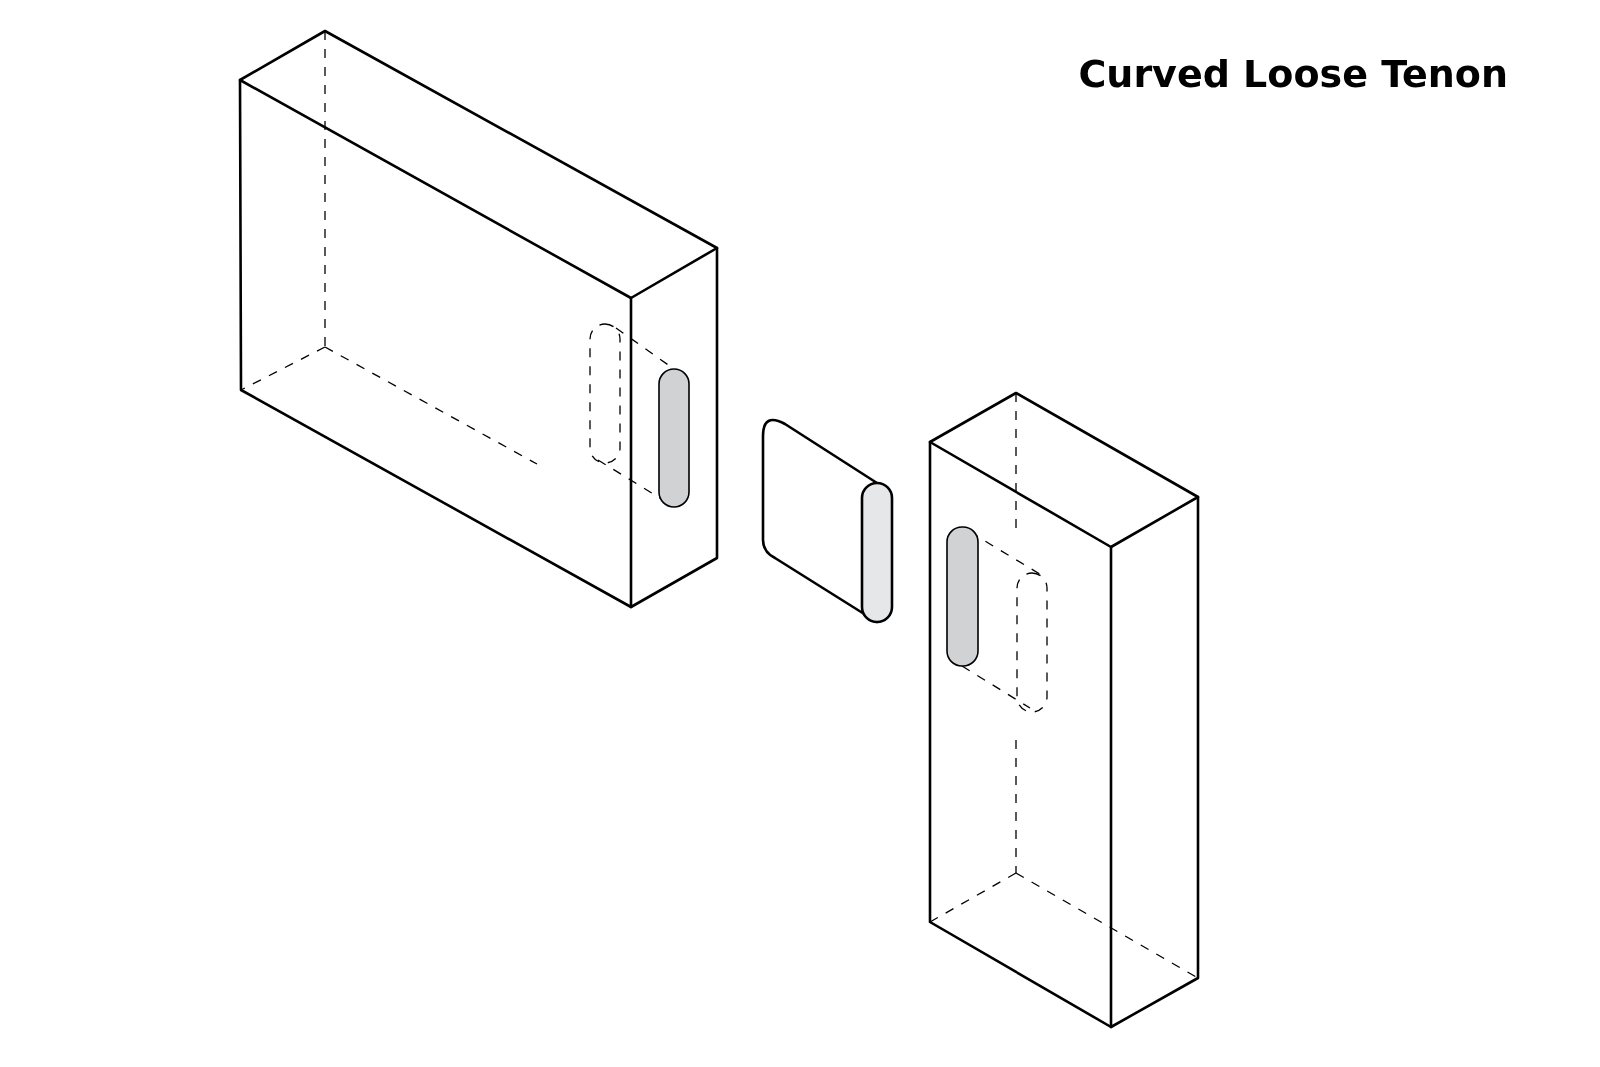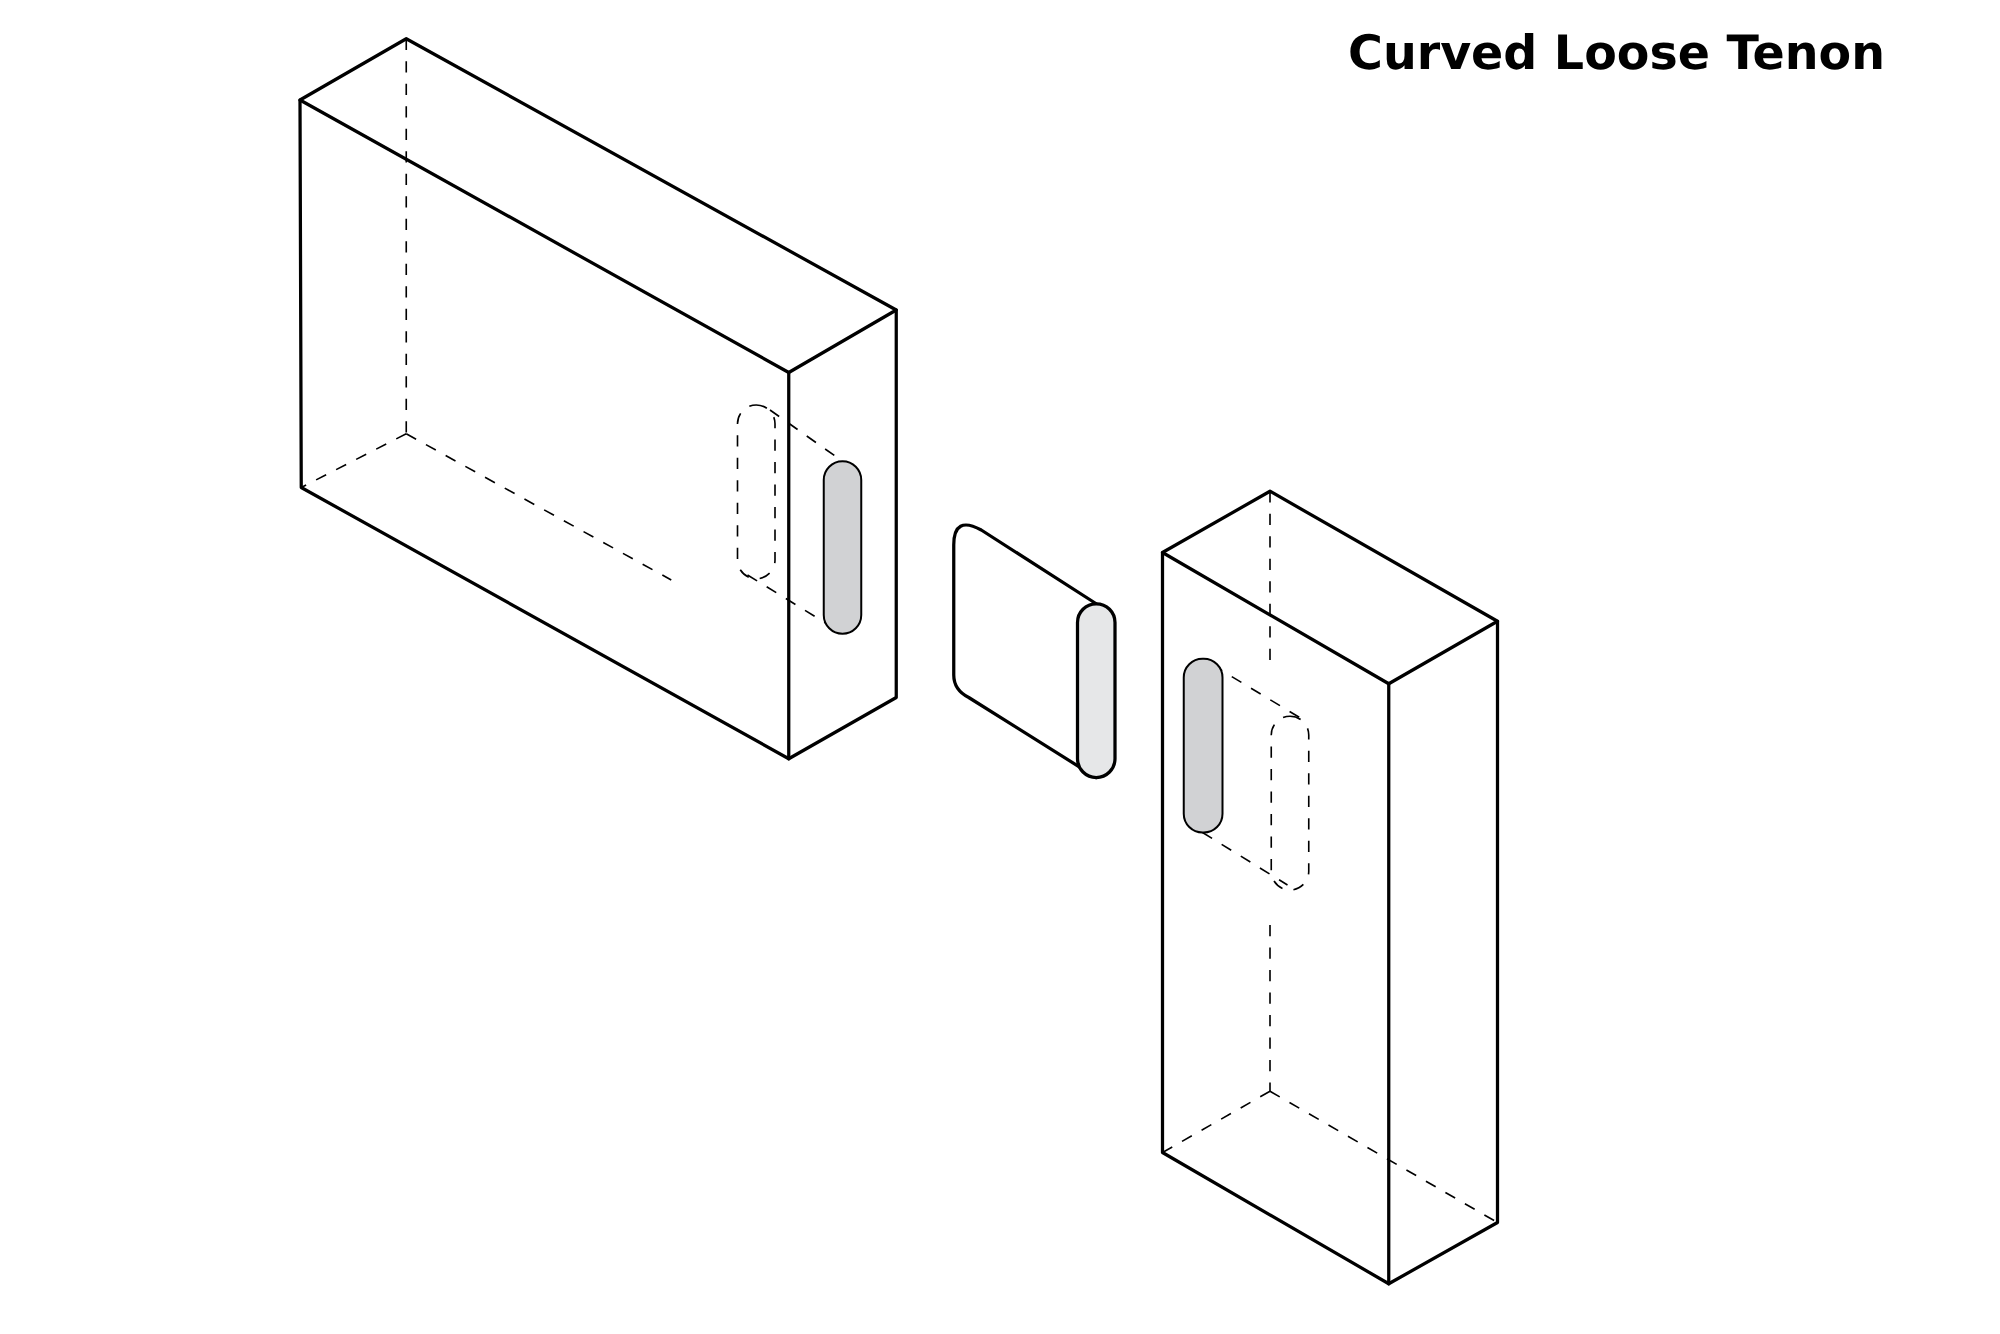--- a/index.html
+++ b/index.html
@@ -1,20 +1,20 @@
 <!DOCTYPE html>
 <html><head>
   <meta charset="utf-8">
   <style>
     html, body { margin: 0; padding: 0; background: #ffffff; }
     body { width: 1600px; height: 1067px; position: relative; overflow: hidden; }
     .title {
       position: absolute;
       right: 92px;
-      top: 20px;
+      top: 52px;
       font-family: "DejaVu Sans", sans-serif;
       font-weight: bold;
       font-size: 38px;
       letter-spacing: 0px;
       color: #000000;
       white-space: nowrap;
     }
     svg.diagram { position: absolute; left: 0; top: 0; }
     .solid { fill: none; stroke: #000; stroke-width: 2.6; stroke-linejoin: round; stroke-linecap: round; }
     .dash { fill: none; stroke: #000; stroke-width: 1.3; stroke-dasharray: 9 9; }

